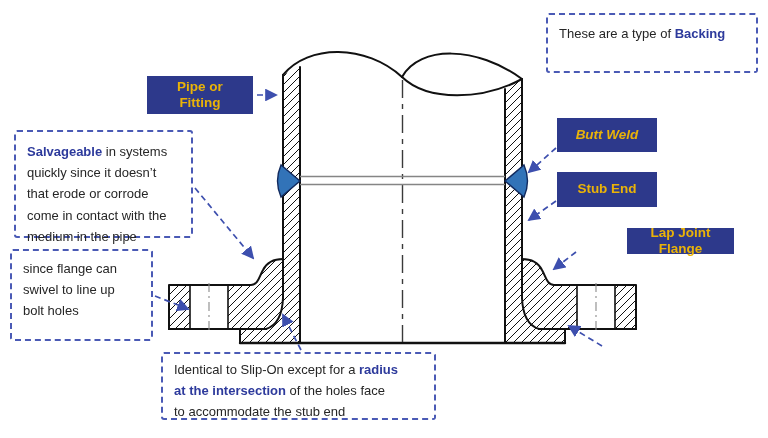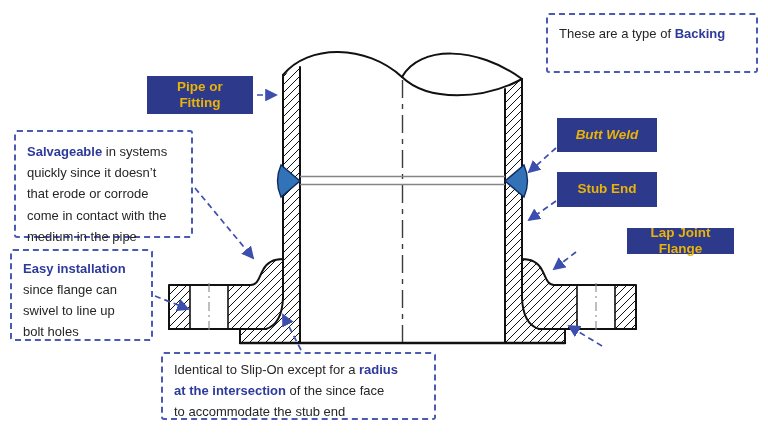--- a/index.html
+++ b/index.html
@@ -128,26 +128,25 @@
 
   <div class="note" style="left:14px;top:130px;width:179px;height:108px;padding:9px 0 0 11px;line-height:21.2px;">
     <div class="ln"><span class="b">Salvageable</span><span> in systems</span></div>
     <div class="ln">quickly since it doesn’t</div>
     <div class="ln">that erode or corrode</div>
     <div class="ln">come in contact with the</div>
     <div class="ln">medium in the pipe</div>
   </div>
 
   <div class="note" style="left:10px;top:249px;width:143px;height:92px;padding:7px 0 0 11px;">
-    <div class="ln b">Easy installation</div>
     <div class="ln">since flange can</div>
     <div class="ln">swivel to line up</div>
     <div class="ln">bolt holes</div>
   </div>
 
   <div class="note" style="left:161px;top:352px;width:275px;height:68px;padding:5px 0 0 11px;">
     <div class="ln"><span>Identical to Slip-On except for a </span><span class="b">radius</span></div>
-    <div class="ln"><span class="b">at the intersection</span><span> of the since face</span></div>
+    <div class="ln"><span class="b">at the intersection</span><span> of the holes face</span></div>
     <div class="ln">to accommodate the stub end</div>
   </div>
 
 
 </div>
 
 </body></html>

